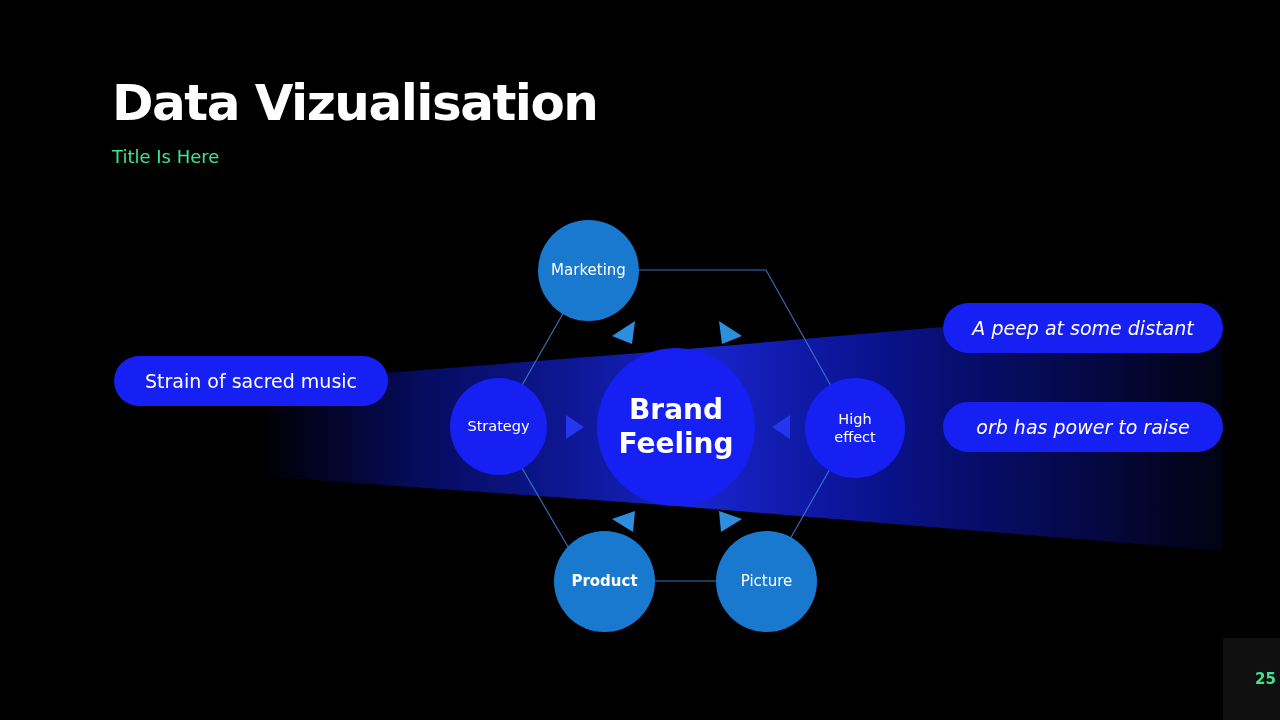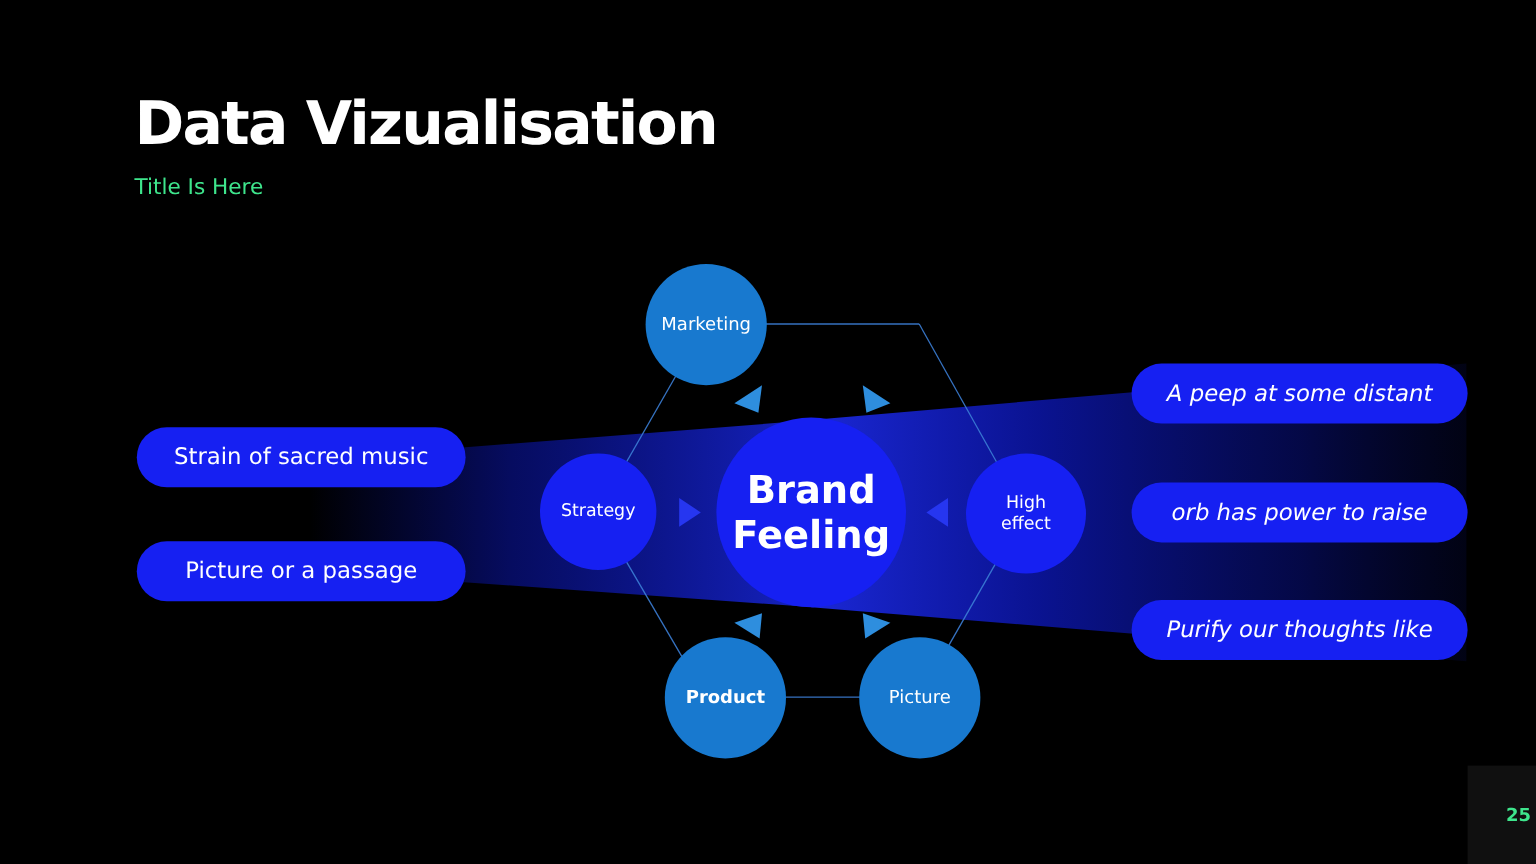--- a/index.html
+++ b/index.html
@@ -17,21 +17,21 @@
   }
   .diagram-svg{position:absolute;left:0;top:0;width:1280px;height:720px;}
   .hexline{stroke:var(--hex-line-blue,#3C7FD6);stroke-width:1.1;opacity:.9;}
   .node{
     position:absolute;border-radius:50%;display:flex;align-items:center;justify-content:center;
     text-align:center;color:#fff;line-height:1.25;
   }
   .node.steel{background:var(--steel-blue,#1879CF);width:101px;height:101px;font-size:15px;}
   .node.bright{background:var(--bright-blue,#1620F2);width:97px;height:97px;font-size:14.5px;padding:0 16px;box-sizing:border-box;}
   .node.center{
-    background:var(--bright-blue,#1620F2);width:158px;height:158px;font-size:32px;font-weight:800;
+    background:var(--bright-blue,#1620F2);width:158px;height:158px;font-size:28px;font-weight:800;
     line-height:1.2;padding:0 26px;box-sizing:border-box;
   }
   #node-marketing{left:510px;top:220px;}
   #node-social{left:688px;top:220px;}
   #node-strategy{left:422px;top:378px;}
   #node-high-effect{left:777px;top:378px;width:100px;height:100px;}
   #node-product{left:526px;top:531px;font-weight:bold;}
   #node-clients{left:688px;top:531px;}
   #node-center{left:569px;top:348px;}
   .pill{
@@ -94,23 +94,21 @@
   </svg>
 
   <div class="node steel" id="node-marketing">Marketing</div>
   <div class="node bright" id="node-strategy">Strategy</div>
   <div class="node bright" id="node-high-effect">High effect</div>
   <div class="node steel" id="node-product">Product</div>
   <div class="node steel" id="node-clients">Picture</div>
   <div class="node center" id="node-center">Brand Feeling</div>
 
   <div class="pill left" id="pill-l0">Strain of sacred music</div>
-  <div class="pill left" id="pill-l1">Picture or a passage</div>
 
   <div class="pill right" id="pill-r0">A peep at some distant</div>
   <div class="pill right" id="pill-r1">orb has power to raise</div>
-  <div class="pill right" id="pill-r2">Purify our thoughts like</div>
 
   <div class="page-box">
     <span class="page-num">25</span>
   </div>
 
 </div>
 
 </body></html>

